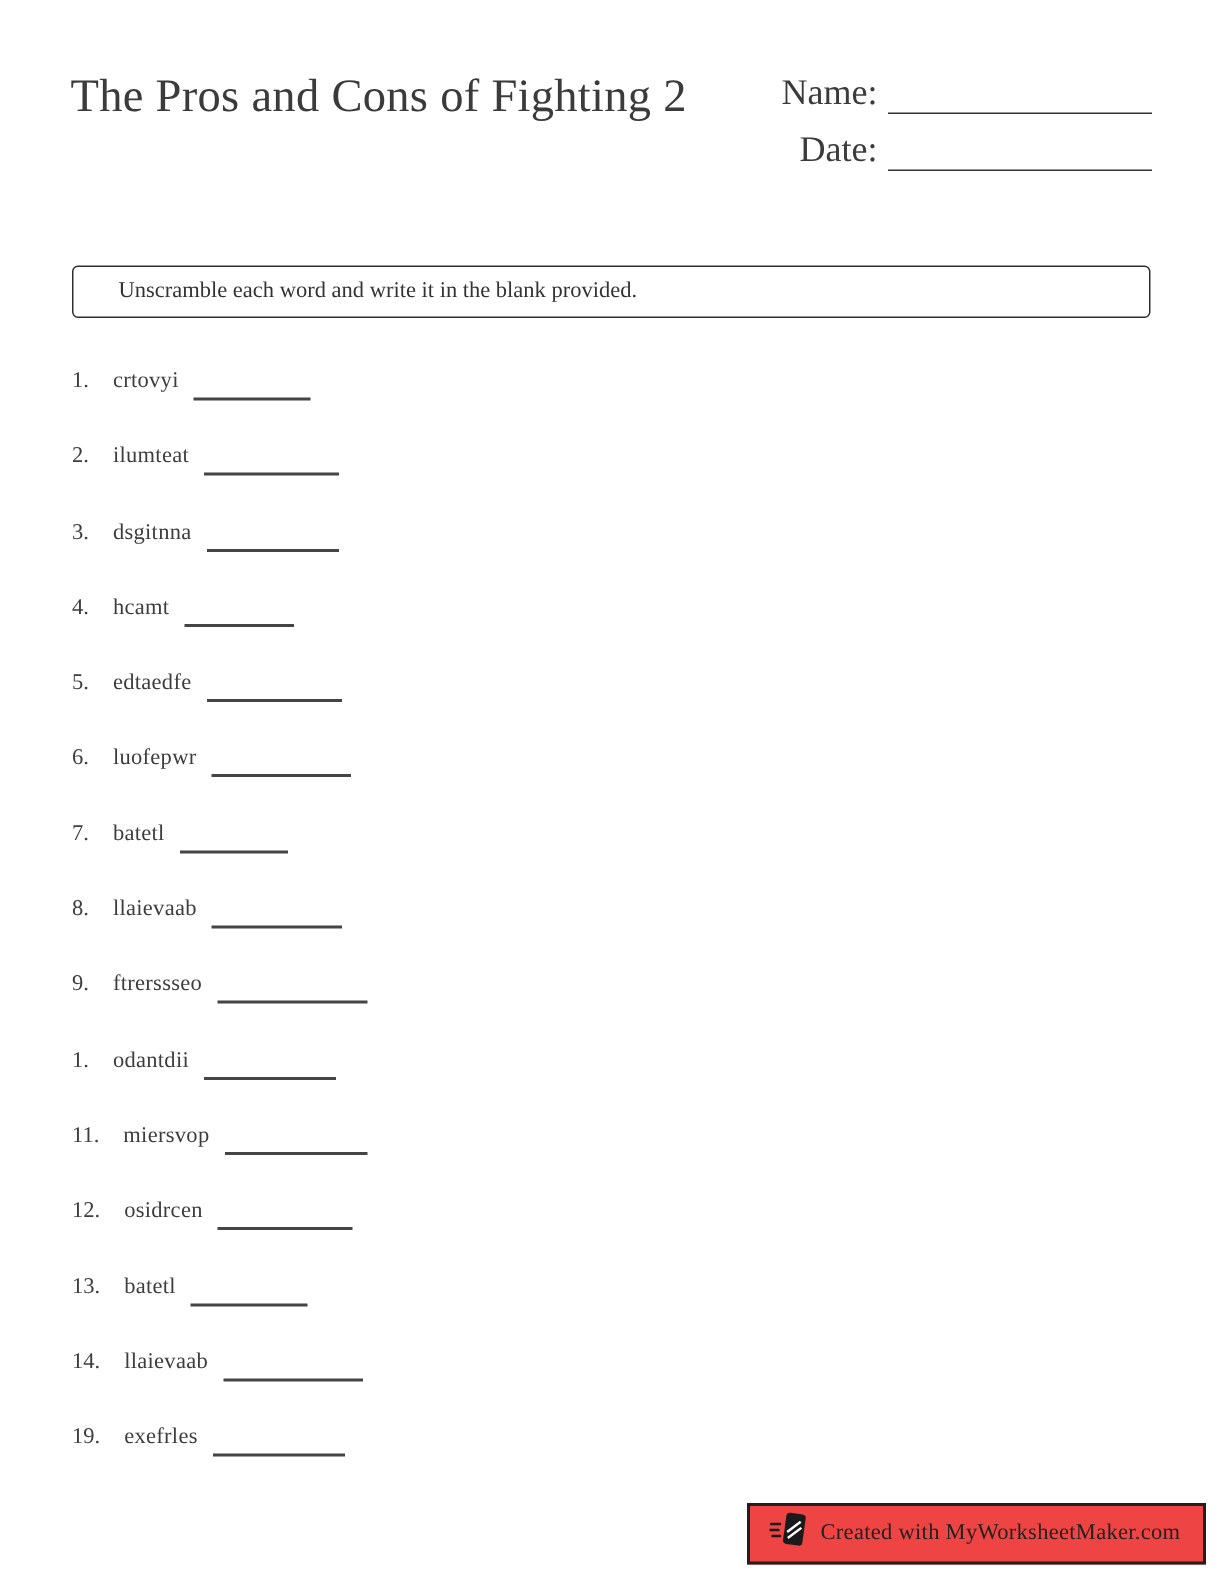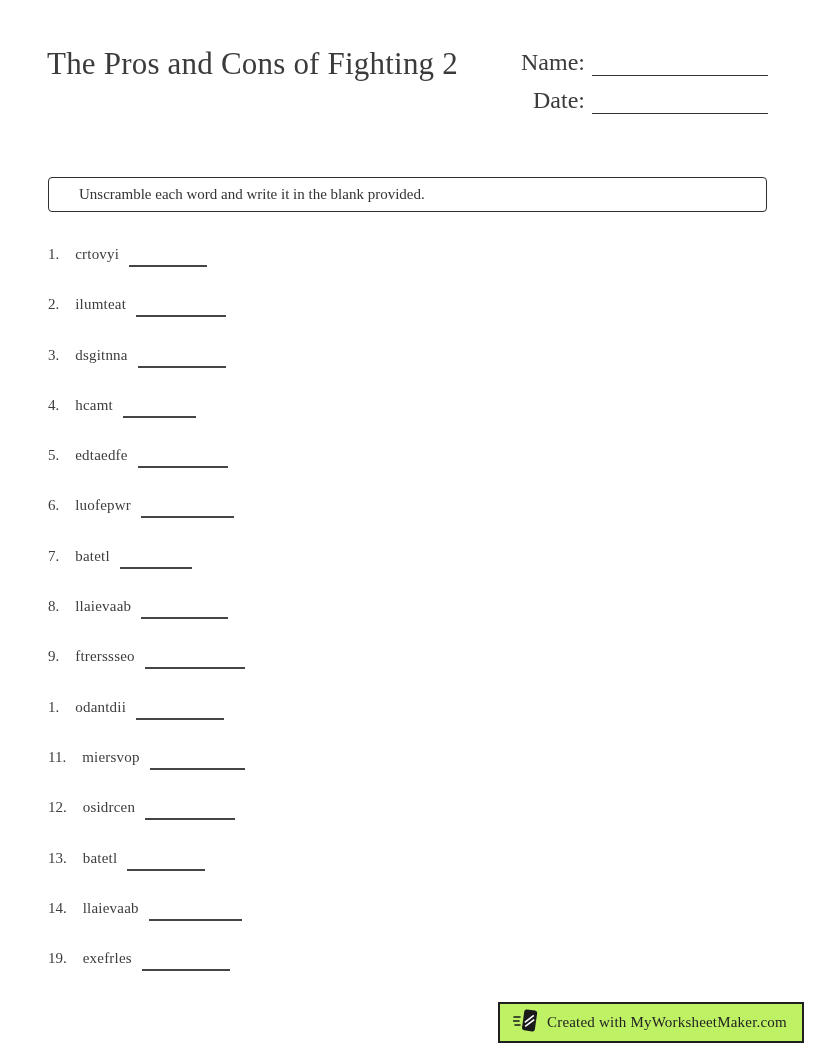--- a/index.html
+++ b/index.html
@@ -94,21 +94,21 @@
   }
 
   
   .credit-box {
     position: absolute;
     left: 498px;
     top: 1002px;
     width: 306px;
     height: 41px;
     border: 2px solid #1f1f1f;
-    background: #bef264;
+    background: #ef4444;
     display: flex;
     align-items: center;
     padding-left: 13px;
   }
   .credit-icon { flex: 0 0 auto; margin-right: 8px; }
   .credit-text { font-size: 15px; color: #222222; letter-spacing: 0.2px; }
 </style>
 </head>
 <body>
 

